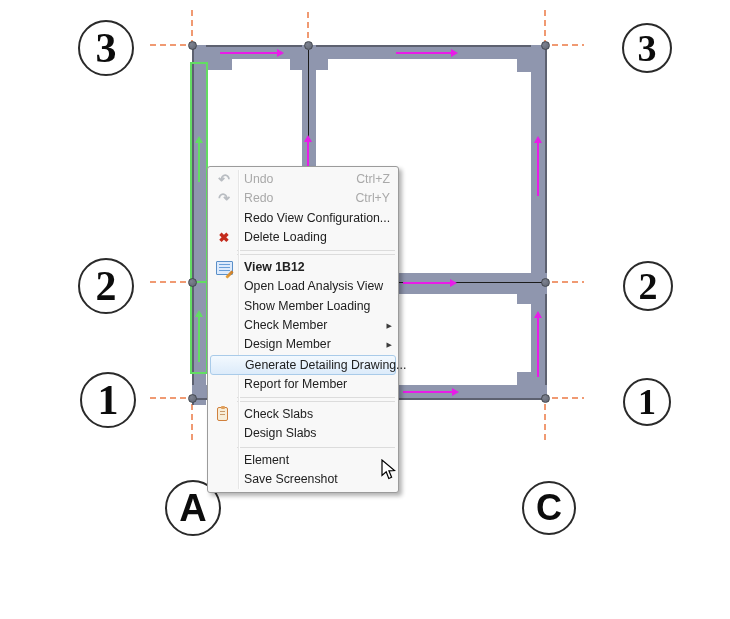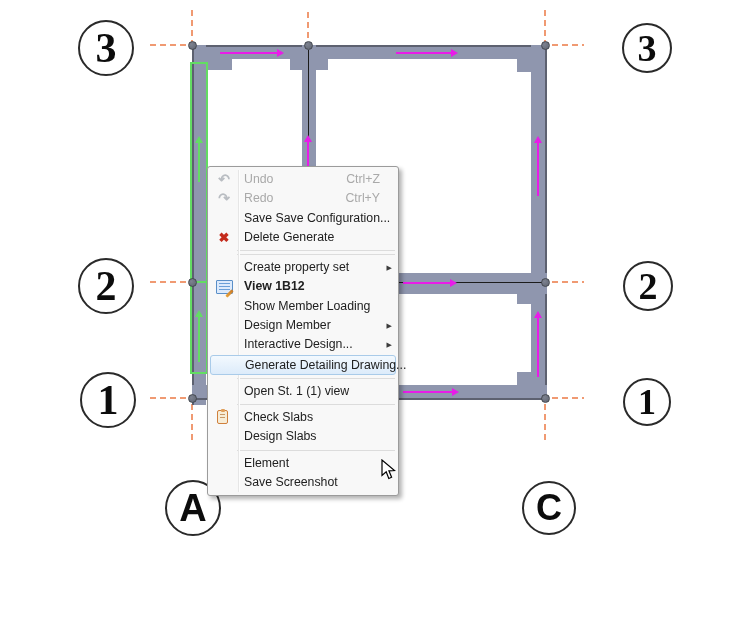--- a/index.html
+++ b/index.html
@@ -45,21 +45,21 @@
     box-shadow:3px 3px 4px rgba(0,0,0,0.30);
     padding:3px 0;box-sizing:border-box;font-size:12.3px;color:#212121;
   }
   .gutter-line{position:absolute;left:30px;top:3px;bottom:3px;width:1px;background:#e6e6e6;z-index:0;}
   .gutter-line2{position:absolute;left:31px;top:3px;bottom:3px;width:1px;background:#fdfdfd;z-index:0;}
   .mi{position:relative;height:19.3px;line-height:19.3px;padding-left:36px;padding-right:8px;
     white-space:nowrap;z-index:1;}
   .mi .lbl{display:inline-block;}
   .mi.bold .lbl{font-weight:bold;}
   .mi.disabled{color:var(--disabled,#a9a9a9);}
-  .mi .sc{position:absolute;right:18px;top:0;}
+  .mi .sc{position:absolute;right:8px;top:0;}
   .mi .sub{position:absolute;right:6px;top:0;font-size:7px;color:#3c3c3c;}
   .mi.hover{
     background:linear-gradient(#f3f9fe,#dcebfa);
     border:1px solid var(--hover-border,#a9cbe9);border-radius:3px;
     margin:0 2px;padding-left:34px;box-sizing:border-box;height:20px;line-height:18px;
   }
   .msep{height:1px;background:#dcdcdc;margin:3px 3px 3px 29px;}
   .mi .ic{position:absolute;left:7px;top:0;width:18px;text-align:center;}
   .glyph-undo,.glyph-redo{color:#b9bdc2;font-weight:bold;font-size:14px;}
   .glyph-del{color:var(--delete-red,#c42b1c);font-weight:bold;font-size:13px;}
@@ -170,60 +170,59 @@
     <span class="ic glyph-undo">↶</span>
     <span class="lbl">Undo</span>
     <span class="sc">Ctrl+Z</span>
   </div>
   <div class="mi disabled">
     <span class="ic glyph-redo">↷</span>
     <span class="lbl">Redo</span>
     <span class="sc">Ctrl+Y</span>
   </div>
   <div class="mi">
-    <span class="lbl">Save Save Configuration...</span>
+    <span class="lbl">Redo View Configuration...</span>
   </div>
   <div class="mi">
     <span class="ic glyph-del">✖</span>
-    <span class="lbl">Delete Generate</span>
-  </div>
-
-  <div class="msep"></div>
-
-
-  <div class="msep"></div>
-
-  <div class="mi">
-    <span class="lbl">Create property set</span>
-    <span class="sub">▶</span>
-  </div>
+    <span class="lbl">Delete Loading</span>
+  </div>
+
+  <div class="msep"></div>
+
+
+  <div class="msep"></div>
+
   <div class="mi bold">
     <span class="edit-icon"></span>
     <span class="lbl">View 1B12</span>
   </div>
   <div class="mi">
+    <span class="lbl">Open Load Analysis View</span>
+  </div>
+  <div class="mi">
     <span class="lbl">Show Member Loading</span>
+  </div>
+  <div class="mi">
+    <span class="lbl">Check Member</span>
+    <span class="sub">▶</span>
   </div>
   <div class="mi">
     <span class="lbl">Design Member</span>
     <span class="sub">▶</span>
   </div>
-  <div class="mi">
-    <span class="lbl">Interactive Design...</span>
-    <span class="sub">▶</span>
-  </div>
   <div class="mi hover">
     <span class="lbl">Generate Detailing Drawing...</span>
   </div>
-
-  <div class="msep"></div>
-
-  <div class="mi">
-    <span class="lbl">Open St. 1 (1) view</span>
-  </div>
+  <div class="mi">
+    <span class="lbl">Report for Member</span>
+  </div>
+
+  <div class="msep"></div>
+
 
   <div class="msep"></div>
 
   <div class="mi">
     <span class="clipboard-icon"></span>
     <span class="lbl">Check Slabs</span>
   </div>
   <div class="mi">
     <span class="lbl">Design Slabs</span>
   </div>

